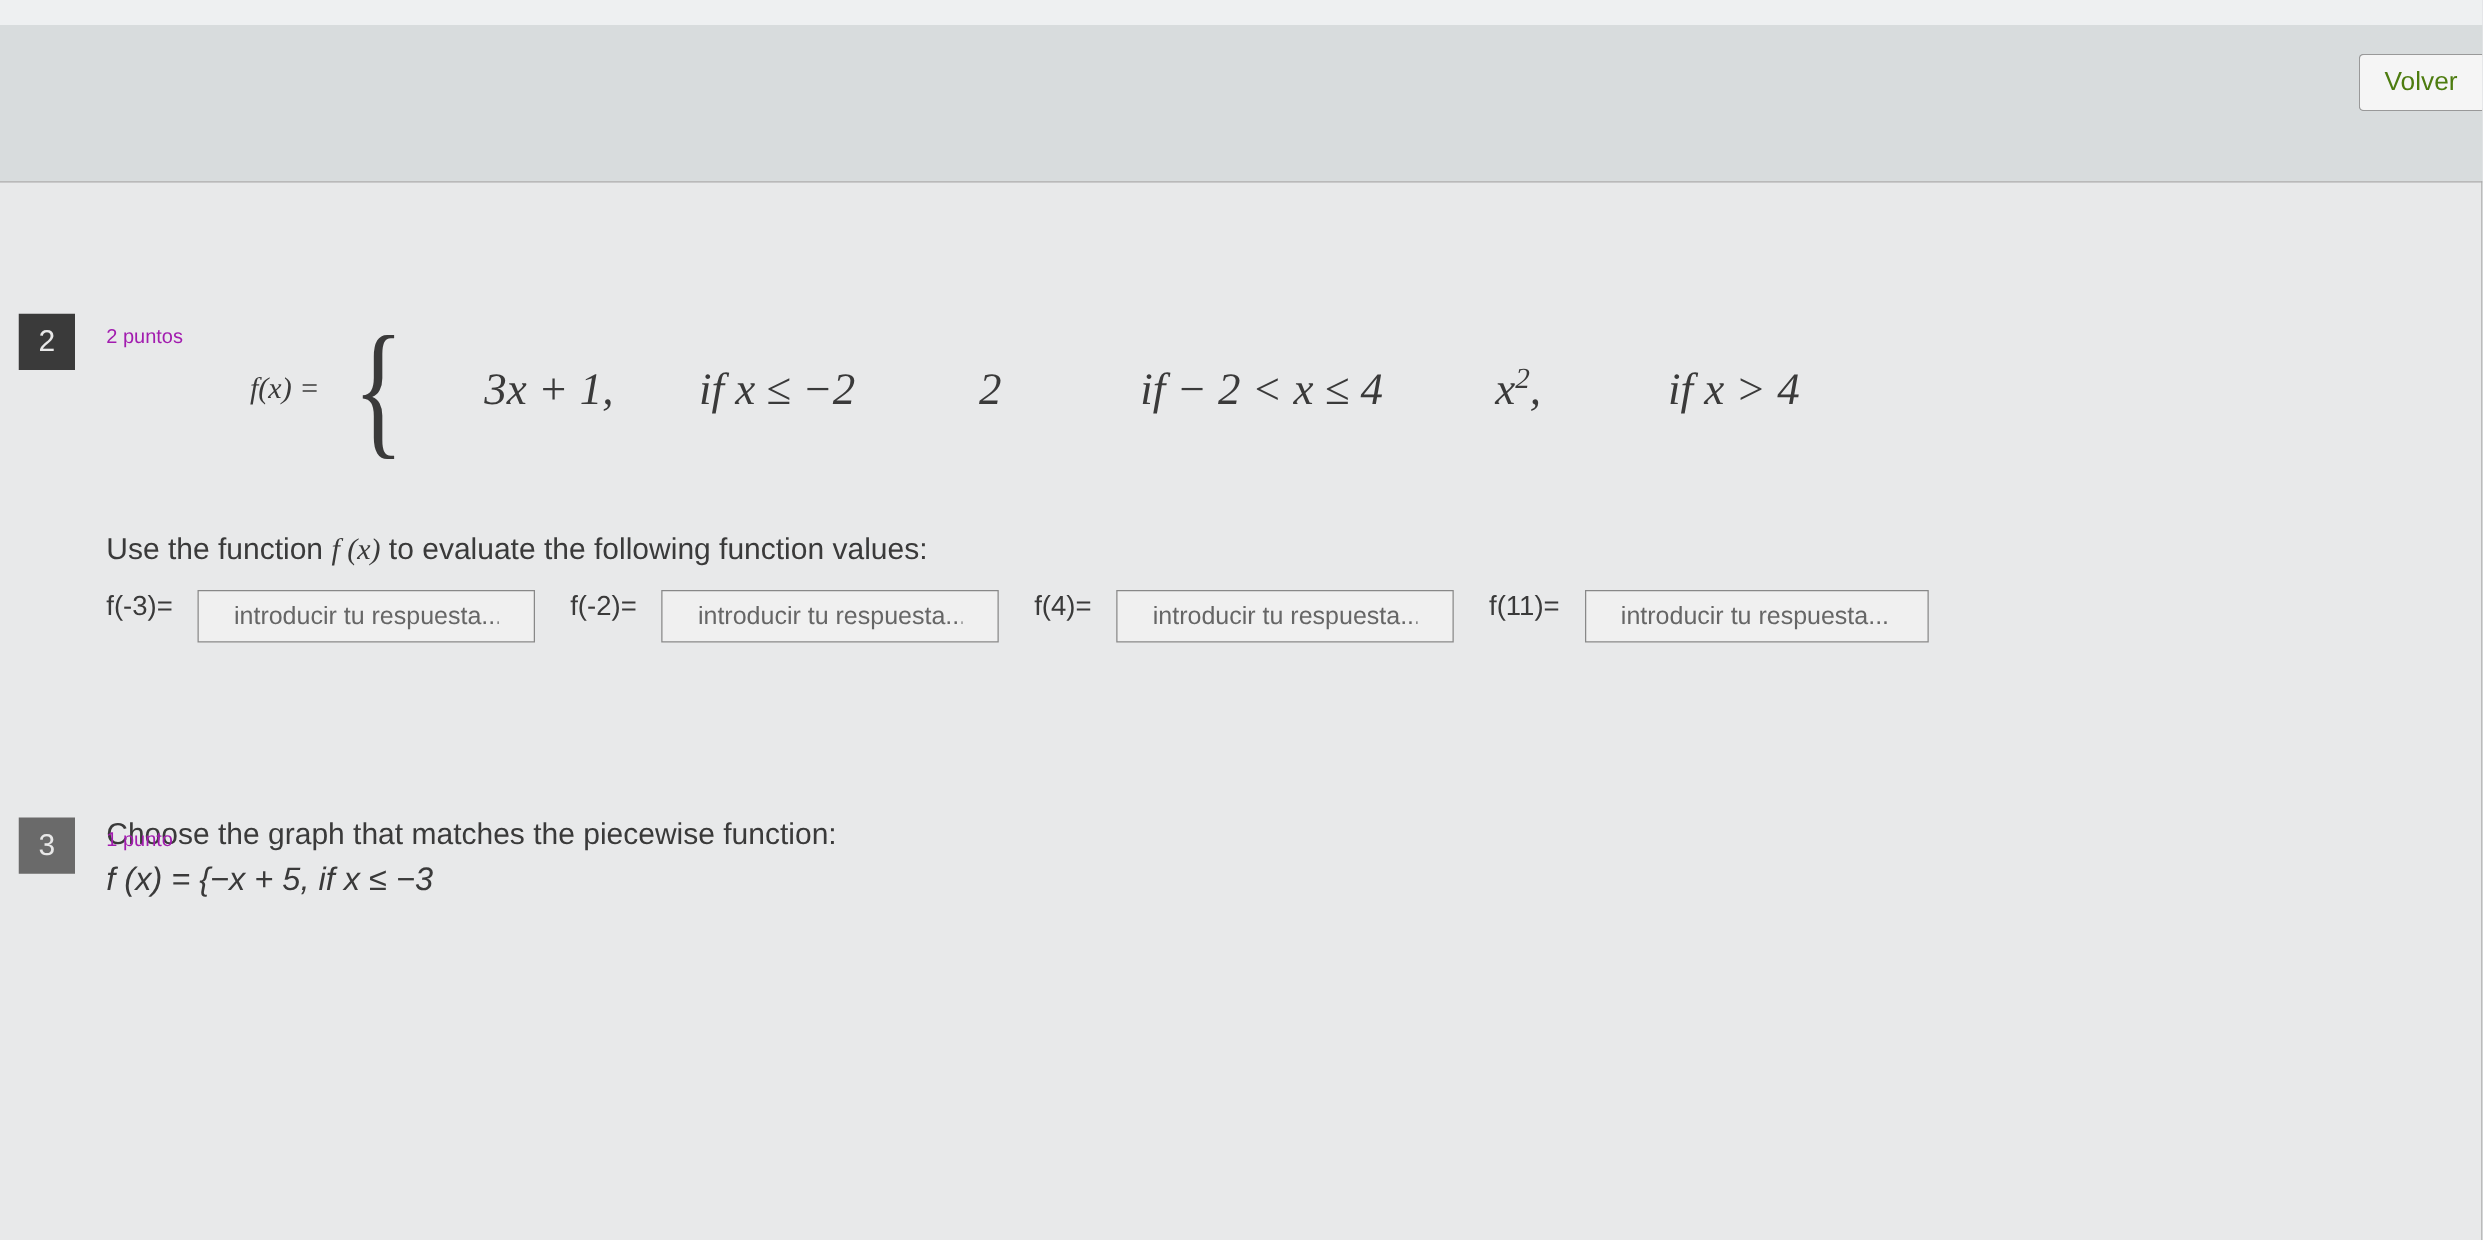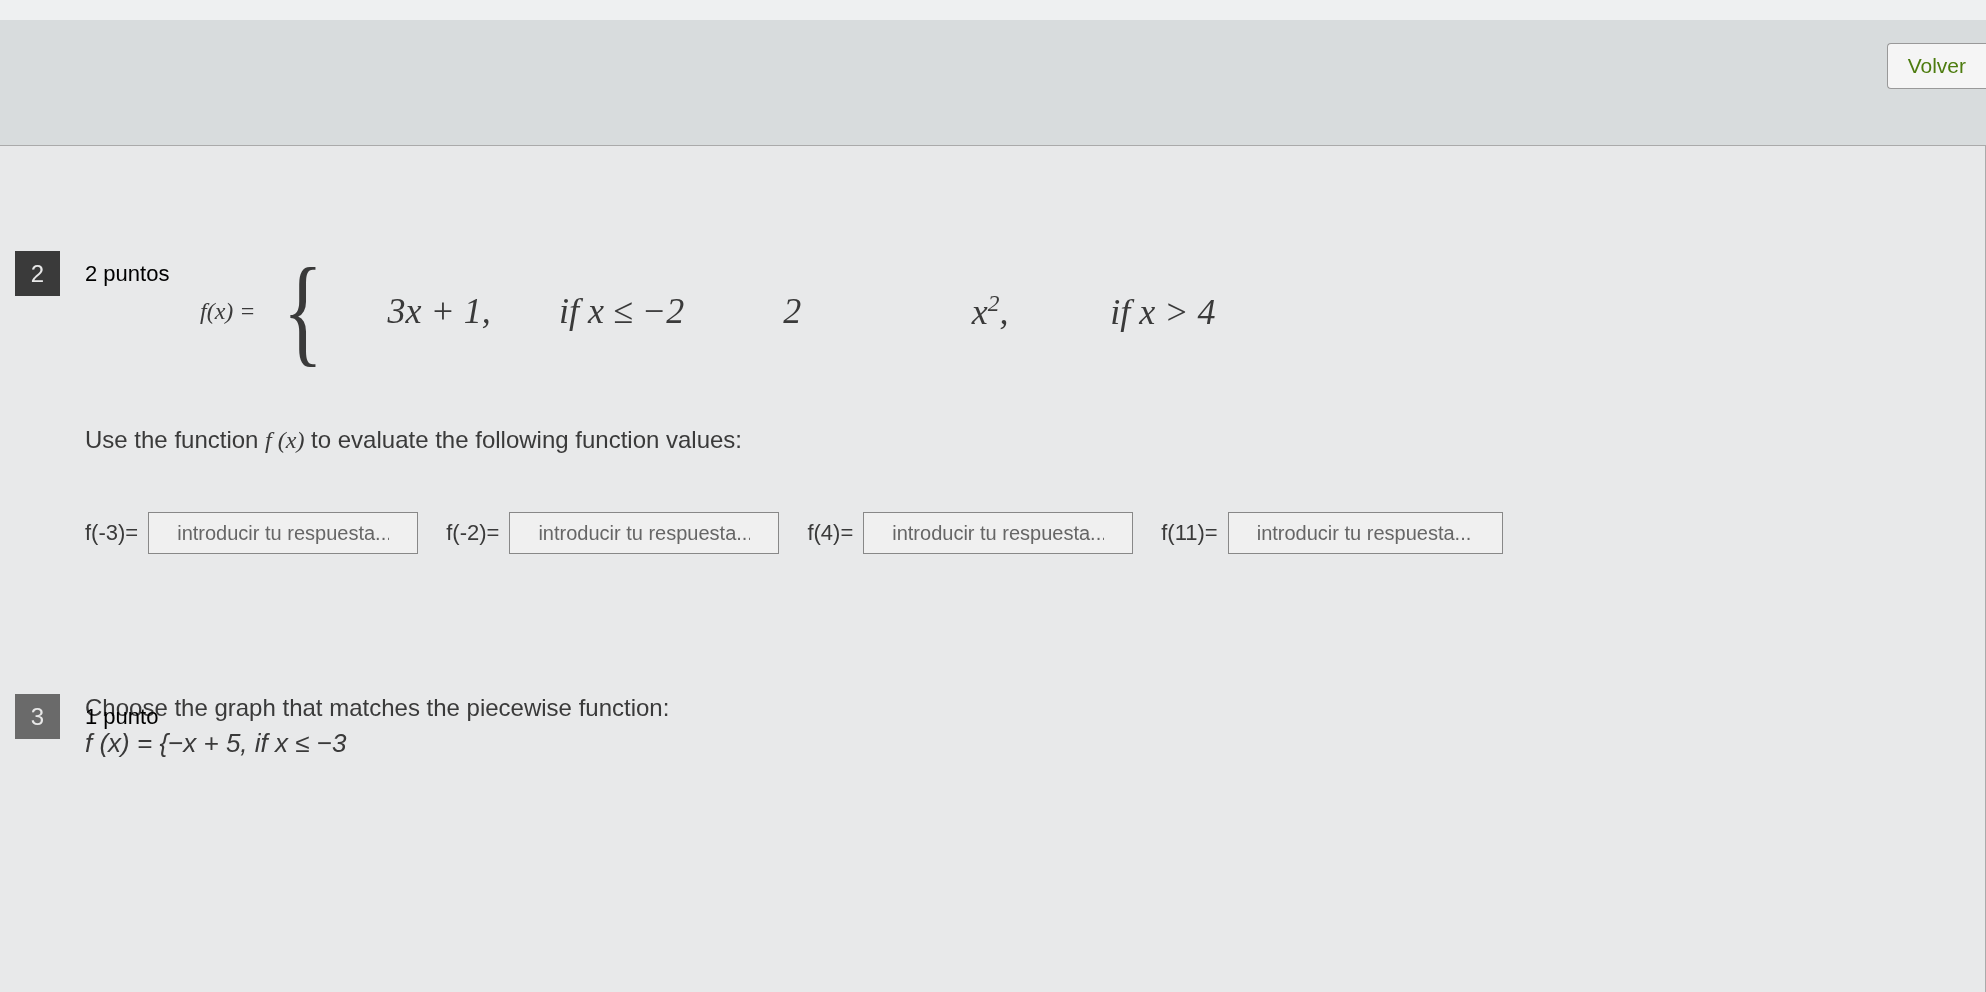--- a/index.html
+++ b/index.html
@@ -60,22 +60,22 @@
       color: #e8e8e8;
       display: flex;
       align-items: center;
       justify-content: center;
       font-size: 24px;
     }
     .points-label {
       position: absolute;
       left: 85px;
       top: 10px;
-      color: #000000;
-      font-size: 22px;
+      color: #a21caf;
+      font-size: 16px;
     }
     .q2-block {
       margin-top: 105px;
     }
     .math-container {
       margin-top: 75px;
       margin-left: 115px;
       font-family: 'Cambria Math', 'Times New Roman', serif;
       font-size: 36px;
       font-style: italic;
@@ -125,23 +125,21 @@
     .answers-row {
       margin-top: 18px;
       display: flex;
       align-items: center;
       gap: 28px;
       font-size: 22px;
       color: #3a3a3a;
     }
     .answer-group {
       display: flex;
-      align-items: center;
-      gap: 10px;
-      margin-top: 40px;
+      gap: 20px;
     }
     .answer-label {
       white-space: nowrap;
     }
     .answer-input {
       height: 42px;
       border: 1px solid #888;
       background: #f0f0f0;
       font-size: 20px;
       padding: 0 28px;
@@ -190,20 +188,21 @@
     <div class="math-container">
       <span class="fx-label">f(x) =</span>
       <span class="brace">{</span>
       <div class="piecewise-rows">
         <div class="piecewise-row">
           <span class="piece-expr">3x + 1,</span>
           <span class="piece-cond">if x ≤ −2</span>
         </div>
         <div class="piecewise-row">
           <span class="piece-expr">2</span>
+          <span class="piece-cond">if − 2 &lt; x ≤ 4</span>
         </div>
         <div class="piecewise-row">
           <span class="piece-expr">x<sup>2</sup>,</span>
           <span class="piece-cond">if x &gt; 4</span>
         </div>
       </div>
     </div>
 
     <div class="instruction-text">
       <span>Use the function </span><span class="fx-inline">f (x)</span><span> to evaluate the following function values:</span>

